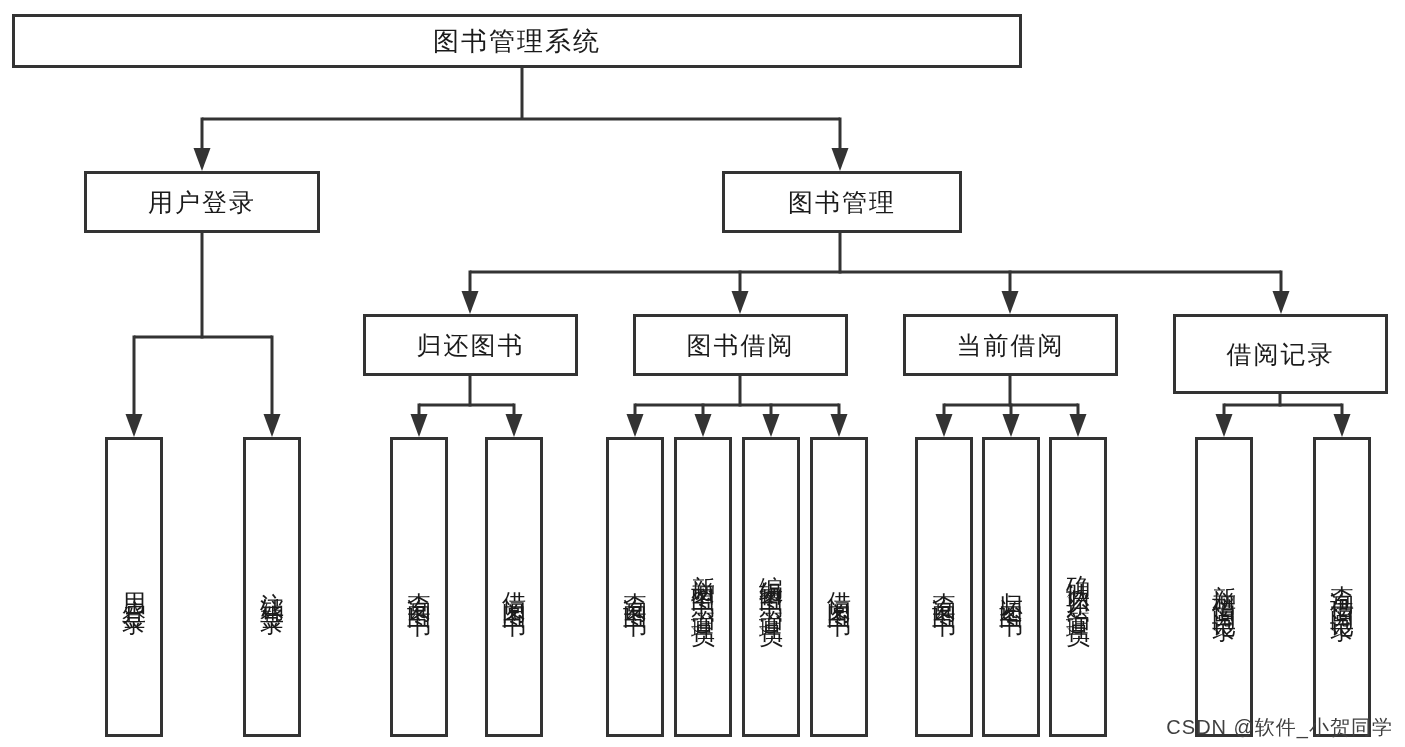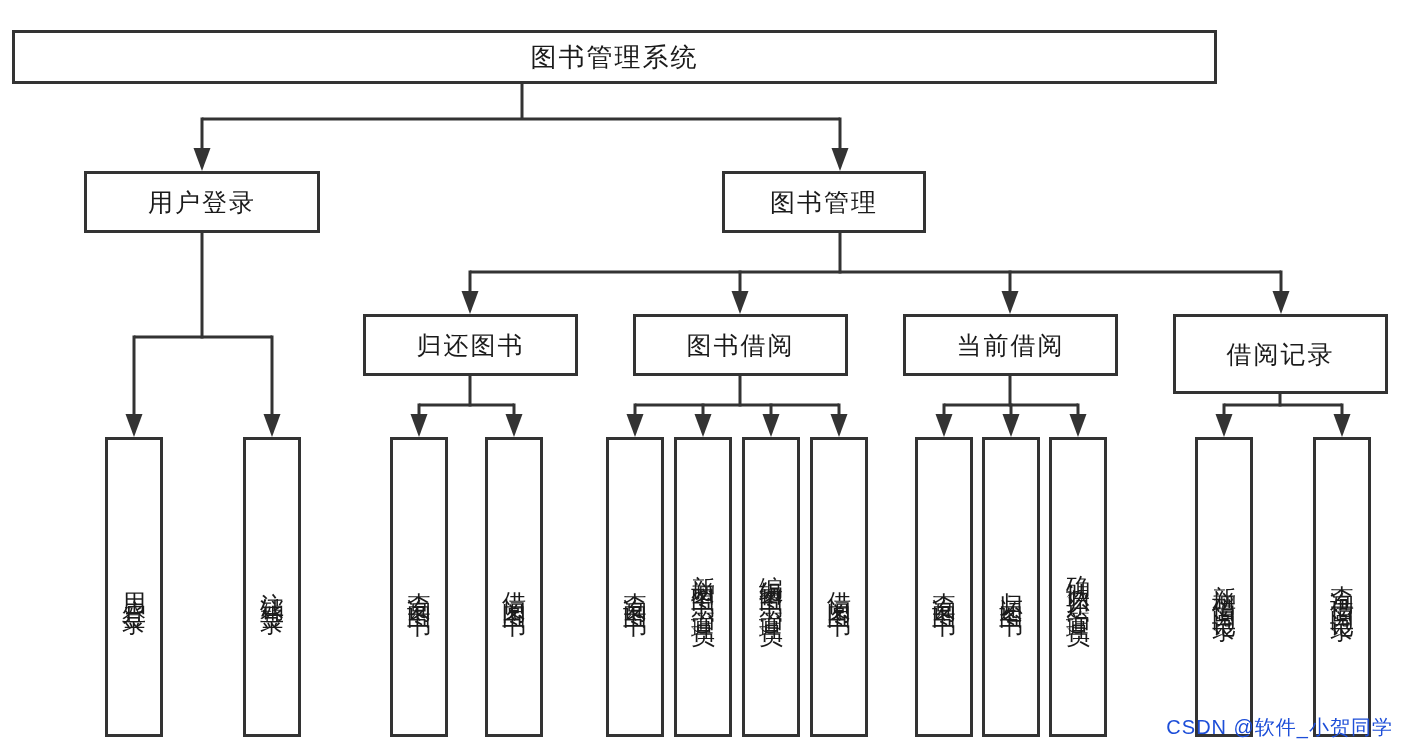--- a/index.html
+++ b/index.html
@@ -16,21 +16,21 @@
     display:flex;align-items:center;justify-content:center;
   }
   .node.h span{font-size:25px;letter-spacing:2px;white-space:nowrap;}
   .node.h.root span{font-size:26px;}
   .node.v span{
     writing-mode:vertical-rl;text-orientation:mixed;
     font-size:24px;letter-spacing:7px;line-height:1;
   }
   .watermark{
     position:absolute;right:12px;bottom:6px;z-index:10;
-    font-size:20px;color:#1d4ed8;letter-spacing:1px;white-space:nowrap;
+    font-size:20px;color:#404040;letter-spacing:1px;white-space:nowrap;
   }
 </style>
 </head>
 <body>
 
 <div class="stage">
 
   <svg class="connectors" width="1405" height="747" viewBox="0 0 1405 747">
     <defs>
       <path id="ah" d="M -8.5 -23 L 8.5 -23 L 0 0 Z" fill="#333333"></path>
@@ -93,28 +93,28 @@
       <use href="#ah" x="771" y="437"></use>
       <use href="#ah" x="839" y="437"></use>
       <use href="#ah" x="944" y="437"></use>
       <use href="#ah" x="1011" y="437"></use>
       <use href="#ah" x="1078" y="437"></use>
       <use href="#ah" x="1224" y="437"></use>
       <use href="#ah" x="1342" y="437"></use>
     </g>
   </svg>
 
-  <div class="node h root" style="left:12px;top:30px;width:1205px;height:54px">
+  <div class="node h root" style="left:12px;top:14px;width:1010px;height:54px">
     <span>图书管理系统</span>
   </div>
 
   <div class="node h" style="left:84px;top:171px;width:236px;height:62px">
     <span>用户登录</span>
   </div>
-  <div class="node h" style="left:722px;top:171px;width:204px;height:62px">
+  <div class="node h" style="left:722px;top:171px;width:240px;height:62px">
     <span>图书管理</span>
   </div>
 
   <div class="node h" style="left:363px;top:314px;width:215px;height:62px">
     <span>归还图书</span>
   </div>
   <div class="node h" style="left:903px;top:314px;width:215px;height:62px">
     <span>当前借阅</span>
   </div>
   <div class="node h" style="left:633px;top:314px;width:215px;height:62px">

